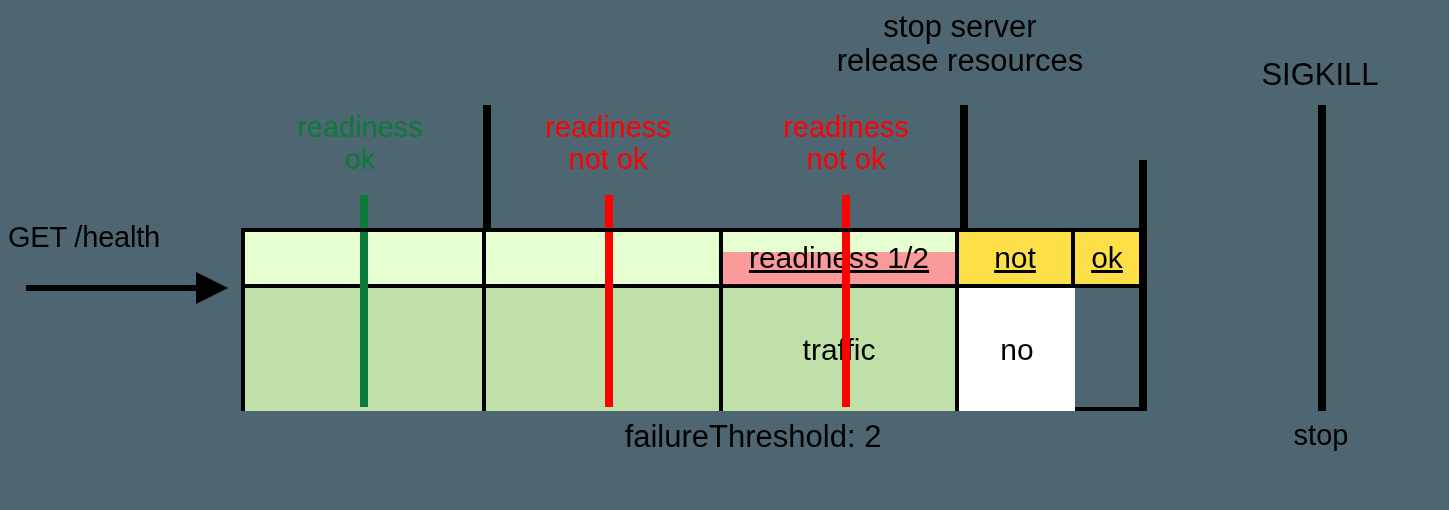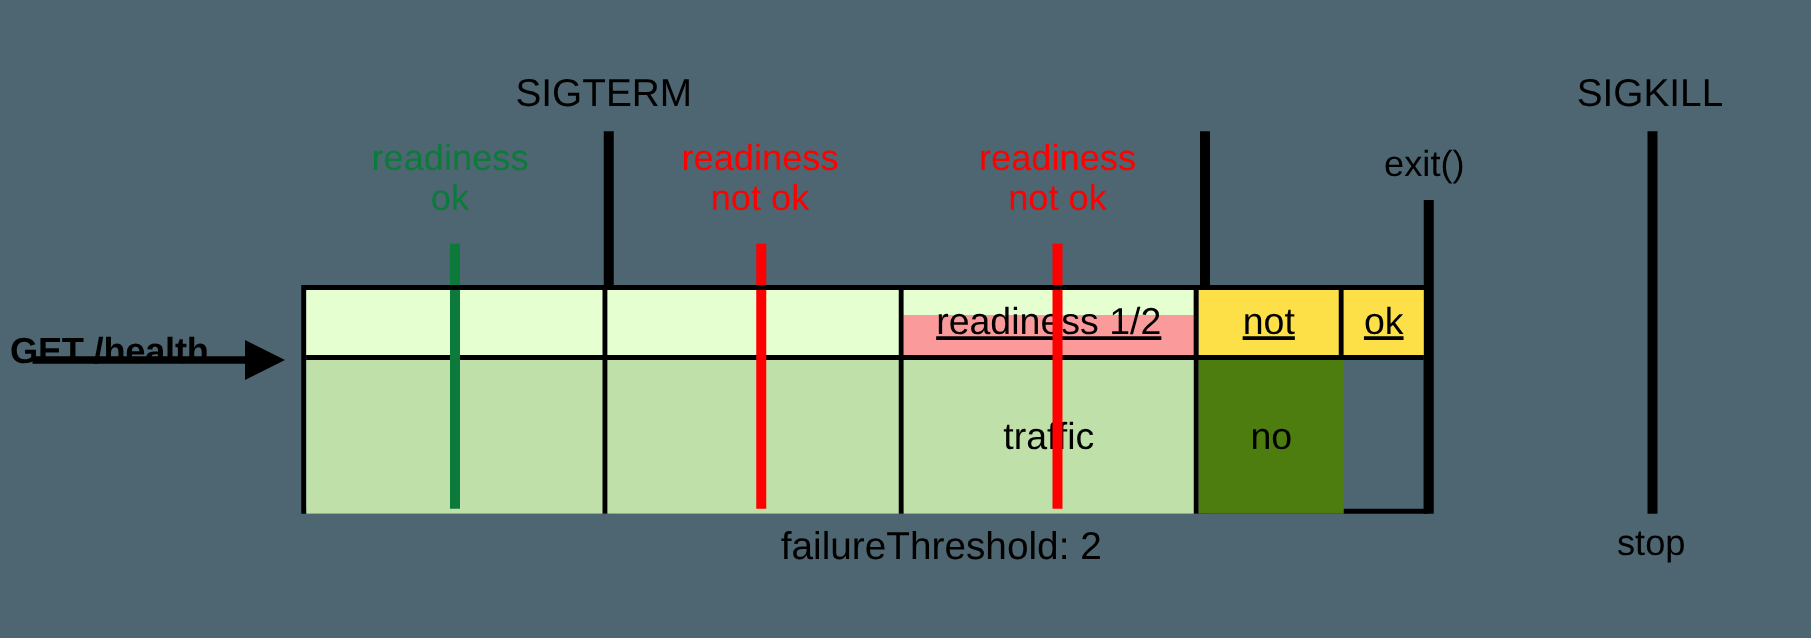--- a/index.html
+++ b/index.html
@@ -14,27 +14,26 @@
     position: relative;
     width: 1449px;
     height: 510px;
     background: #4d6671;
     overflow: hidden;
   }
 
   
   .left-label {
     position: absolute;
-    font-weight: bold;
+    font-weight: normal;
     color: #000;
     font-size: 29px;
     letter-spacing: -0.2px;
     white-space: nowrap;
     line-height: 1.08;
-    margin-top: 44px;
   }
   #get-health { left: 8px; top: 222px; }
   #traffic-from-service {
     left: 8px; top: 305px;
     width: 214px;
     text-align: right;
     white-space: normal;
   }
 
   
@@ -85,21 +84,21 @@
 
   
   .w-a { width: 241px; }   
   .w-b { width: 237px; }   
   .w-c { width: 236px; }   
   .w-d { width: 180px; }   
 
   .c-lightgreen { background: #e6ffd1; }
   .c-green      { background: #bfe0a8; }
   .c-pink       { background: #fde047; }
-  .c-gray       { background: #4d7c0f; }
+  .c-gray       { background: #ffffff; }
   
   .c-split {
     background: linear-gradient(to bottom, #e6ffd1 0%, #e6ffd1 38%, #fa9a9a 38%, #fa9a9a 100%);
   }
   .cell-text { position: relative; z-index: 2; }
 
   
   .vline { position: absolute; }
   .vline.black { background: #000; width: 8px; }
   .vline.green { background: #0b7a3b; width: 8px; }
@@ -141,34 +140,36 @@
 
   <div class="vline black" style="left:1139px; top:160px; height:251px;"></div>
 
   <div class="vline black" style="left:1318px; top:105px; height:306px;"></div>
 
   <div class="cap mid green-text" style="left:265px; top:112px; width:190px;">
     <div>readiness</div>
     <div>ok</div>
   </div>
 
-  <div class="cap big" style="left:392px; top:58px; width:182px;">SIGTERM</div>
 
   <div class="cap mid red-text" style="left:513px; top:112px; width:190px;">
     <div>readiness</div>
     <div>not ok</div>
   </div>
 
   <div class="cap mid red-text" style="left:751px; top:112px; width:190px;">
     <div>readiness</div>
     <div>not ok</div>
   </div>
 
-
-  <div class="cap mid" style="left:1062px; top:117px; width:155px;">exit()</div>
+  <div class="cap big" style="left:822px; top:10px; width:276px;">
+    <div>stop server</div>
+    <div>release resources</div>
+  </div>
+
 
   <div class="cap big" style="left:1230px; top:58px; width:180px;">SIGKILL</div>
 
   <div id="table-wrap">
 
     <div class="trow" id="row-readiness">
       <div class="tcell w-a c-lightgreen">
         <span class="cell-text"></span>
       </div>
       <div class="tcell w-b c-lightgreen">

